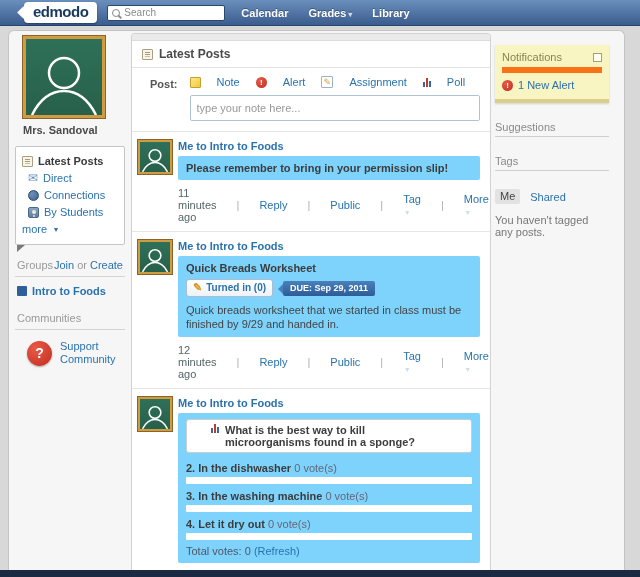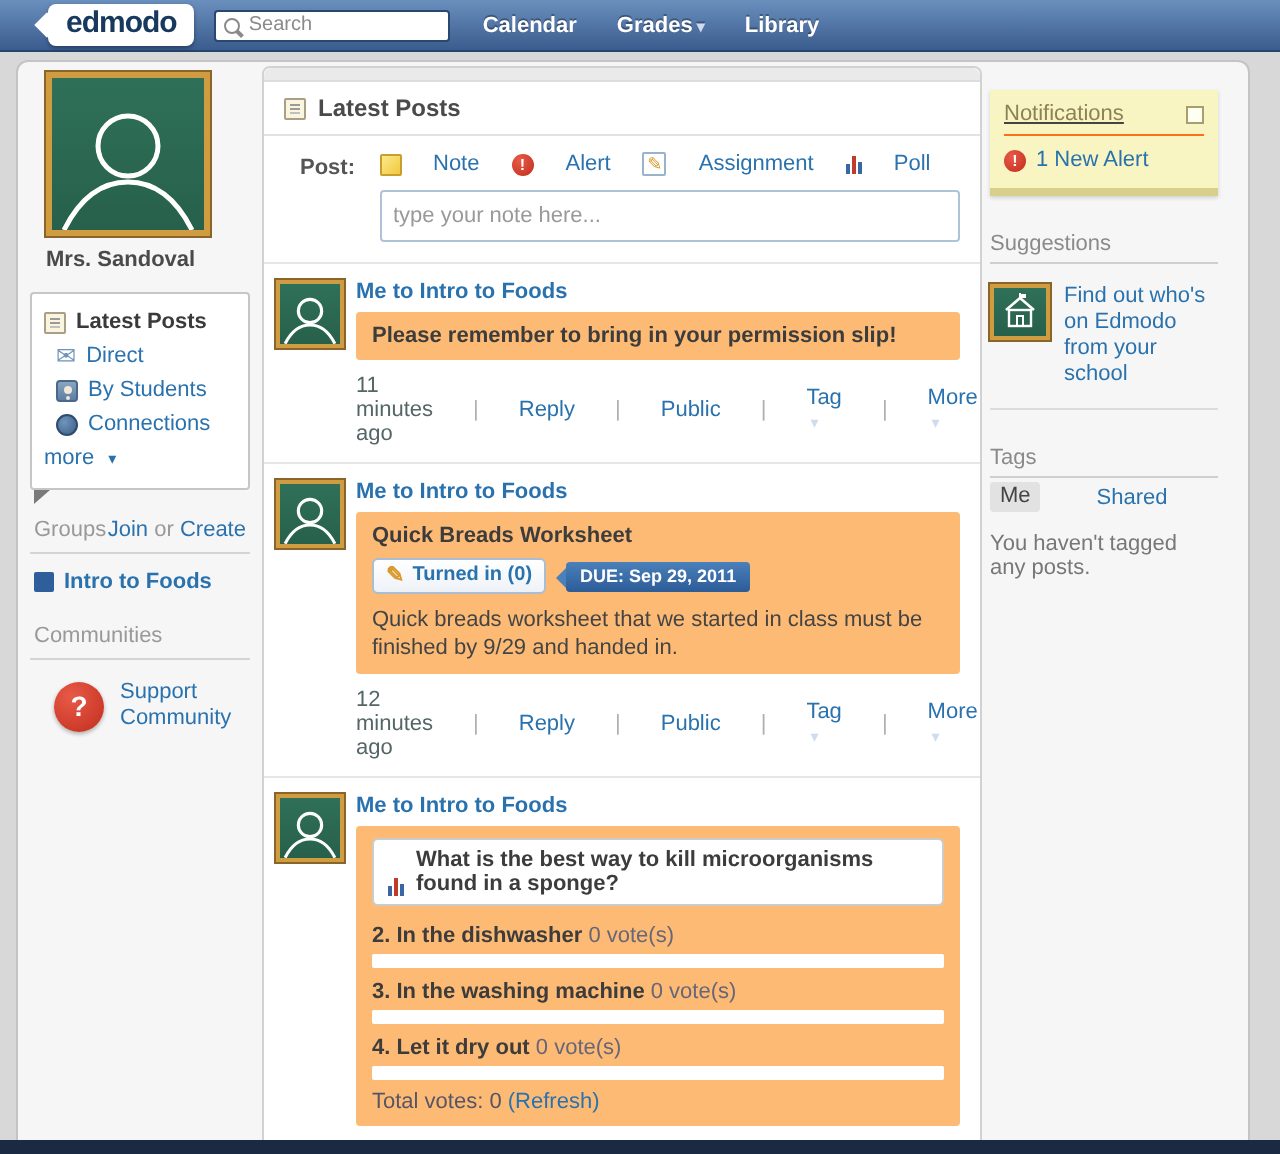--- a/index.html
+++ b/index.html
@@ -109,70 +109,70 @@
   .composer .right { flex:1; }
   .tabs { display:flex; gap:16px; margin-bottom:7px; }
   .tab { display:flex; align-items:center; gap:16px; color:#2a72ae; cursor:pointer; }
   .note-input { width:100%; height:26px; border:1px solid #aec2d8; border-radius:2px;
     padding:0 6px; font-size:11px; color:#555; font-family:"Liberation Sans",sans-serif; outline:none; }
   .note-input::placeholder { color:#999; }
   
   .post { border-top:1px solid #e4e6ea; position:relative; padding:8px 10px 8px 46px; }
   .post .av { position:absolute; left:6px; top:8px; }
   .author { color:#2a72ae; font-weight:bold; margin-bottom:4px; cursor:pointer; }
-  .body-box { background:#fdba74; border-radius:2px; padding:6px 8px; }
+  .body-box { background:#7dd3fc; border-radius:2px; padding:6px 8px; }
   .msg { font-weight:bold; color:#3c3c3c; }
   .desc { color:#444; line-height:14px; margin-top:6px; }
   .post-footer { display:flex; align-items:center; gap:20px; margin-top:7px; color:#566; }
   .post-footer a { color:#2a72ae; text-decoration:none; cursor:pointer; }
   .post-footer .sep::before { content:"|"; color:#b0b0b0; }
   .btn-row { display:flex; align-items:center; gap:6px; margin-top:5px; }
   .btn-turnedin { display:inline-flex; align-items:center; gap:4px;
     background:linear-gradient(#fff,#eef2f7); border:1px solid #a9bdd3; border-radius:3px;
     padding:1px 6px 2px; color:#2a72ae; font-weight:bold; font-size:10px; cursor:pointer; }
   .pencil { color:#d99a2b; font-size:11px; }
   .due-badge { position:relative; display:inline-block; margin-left:4px;
     background:linear-gradient(#4a80bb,#2d5c97); color:#fff; font-weight:bold; font-size:9px;
     padding:2px 7px 3px; border-radius:2px; }
   .due-badge::before { content:""; position:absolute; left:-5px; top:3px;
     border-top:5px solid transparent; border-bottom:5px solid transparent; border-right:5px solid #4a80bb; }
   
-  .poll-q { background:#fff; border:1px solid #ccc; border-radius:3px; padding:4px 7px;
-    display:flex; align-items:flex-end; gap:6px; font-weight:bold; color:#3c3c3c; margin-bottom:8px; }
+  .poll-q { background:#fff; border:1px solid #ccc; border-radius:3px; padding:4px 24px;
+    display:flex; align-items:flex-start; gap:6px; font-weight:bold; color:#3c3c3c; margin-bottom:8px; }
   .i-poll { display:inline-flex; align-items:flex-end; gap:1px; height:9px; flex:none; }
   .i-poll i { display:block; width:2px; }
   .i-poll i:nth-child(1){ height:5px; background:#3a67a3; }
   .i-poll i:nth-child(2){ height:9px; background:#c03b2c; }
   .i-poll i:nth-child(3){ height:6px; background:#3a67a3; }
   .opt { margin-bottom:3px; }
   .opt .line { line-height:14px; }
   .opt b { color:#3c3c3c; }
   .opt .v { color:#667; font-weight:normal; }
   .opt .bar { height:7px; background:#fff; border-radius:1px; margin-top:2px; margin-bottom:5px; }
   .total-line { color:#556; margin-top:5px; }
   .total-line a { color:#2a72ae; text-decoration:none; cursor:pointer; }
   
   .rightbar { position:absolute; left:486px; top:14px; width:114px; }
   .sticky { background:#f9f5c2; border-bottom:4px solid #d8cf8c; box-shadow:0 1px 2px rgba(0,0,0,.15); padding:6px 7px 8px; }
   .sticky-head { display:flex; align-items:center; justify-content:space-between;
-    border-bottom:1px solid #f97316; padding-bottom:4px; margin-bottom:6px;text-decoration:underline; }
+    border-bottom:6px solid #f97316; padding-bottom:4px; margin-bottom:6px; }
   .sticky-head .t { color:#8c8257; }
   .i-widget { width:9px; height:9px; background:#fffef2; border:1px solid #a89f6e; cursor:pointer; }
   .alert-row { display:flex; align-items:center; gap:5px; cursor:pointer; }
   .i-alert { width:11px; height:11px; border-radius:50%; flex:none;
     background:radial-gradient(circle at 35% 30%, #e85a48, #c22d1e);
     color:#fff; font-size:8px; font-weight:bold; text-align:center; line-height:11px; }
   .alert-row .lbl { color:#2a72ae; }
   .rb-h { color:#8a8a8a; border-bottom:1px solid #cfcfcf; padding-bottom:3px; margin-top:18px; }
   .sugg { display:flex; gap:7px; padding:10px 0; border-bottom:1px solid #dcdcdc; cursor:pointer; }
   .board-sm { width:30px; height:28px; background:linear-gradient(#2f7059,#27604b);
     border:2px solid #cf9c42; box-shadow:0 0 0 1px #8a6428; flex:none;
     display:flex; align-items:center; justify-content:center; }
   .sugg .lbl { color:#2a72ae; line-height:13px; }
-  .tag-tabs { display:flex; align-items:center; gap:28px; margin-top:2px; }
+  .tag-tabs { display:flex; align-items:center; gap:10px; margin-top:18px; }
   .tag-me { background:#e2e2e2; border-radius:2px; padding:1px 5px 2px; color:#444; cursor:pointer; }
   .tag-shared { color:#2a72ae; cursor:pointer; }
   .tags-empty { color:#777; margin-top:10px; }
   
   .i-note { width:11px; height:11px; background:linear-gradient(135deg,#fce98a,#f2c83d);
     border:1px solid #c89f2e; border-radius:1px; flex:none; }
   .i-alertdot { width:11px; height:11px; border-radius:50%; flex:none;
     background:radial-gradient(circle at 35% 30%, #e85a48, #c22d1e);
     color:#fff; font-size:8px; font-weight:bold; text-align:center; line-height:11px; }
   .i-assign { width:12px; height:12px; background:#fff; border:1px solid #9ab2cc; border-radius:1px;
@@ -208,26 +208,26 @@
     <div class="menu-box">
       <div class="menu-item sel">
         <span class="i-page"></span>
         <span class="lbl">Latest Posts</span>
       </div>
       <div class="menu-item indent">
         <span class="i-env">✉</span>
         <span class="lbl">Direct</span>
       </div>
       <div class="menu-item indent">
+        <span class="i-conn"></span>
+        <span class="lbl">Connections</span>
+      </div>
+      <div class="menu-item indent">
         <span class="i-students"></span>
         <span class="lbl">By Students</span>
-      </div>
-      <div class="menu-item indent">
-        <span class="i-conn"></span>
-        <span class="lbl">Connections</span>
       </div>
       <div class="menu-item">
         <span class="lbl">more</span>
         <span class="caret" style="color:#2a72ae">▾</span>
       </div>
     </div>
     <div class="menu-notch"></div>
 
     <div class="side-row">
       <span class="side-h">Groups</span>
@@ -397,32 +397,20 @@
         <span class="t">Notifications</span>
         <span class="i-widget"></span>
       </div>
       <div class="alert-row">
         <span class="i-alert">!</span>
         <span class="lbl">1 New Alert</span>
       </div>
     </div>
 
     <div class="rb-h">Suggestions</div>
-    <div class="sugg">
-      <span class="board-sm">
-        <svg width="22" height="20" viewBox="0 0 22 20">
-          <path d="M4 9 L11 3 L18 9" fill="none" stroke="#fff" stroke-width="1.3"></path>
-          <rect x="5.5" y="9" width="11" height="8" fill="none" stroke="#fff" stroke-width="1.2"></rect>
-          <rect x="9.5" y="12" width="3" height="5" fill="none" stroke="#fff" stroke-width="1"></rect>
-          <line x1="11" y1="3" x2="11" y2="0.5" stroke="#fff" stroke-width="1"></line>
-          <path d="M11 1 h3 v2 h-3" fill="#fff"></path>
-        </svg>
-      </span>
-      <span class="lbl">Find out who's on Edmodo from your school</span>
-    </div>
 
     <div class="rb-h">Tags</div>
     <div class="tag-tabs">
       <span class="tag-me">Me</span>
       <span class="tag-shared">Shared</span>
     </div>
     <div class="tags-empty">You haven't tagged any posts.</div>
   </div>
 
 </div>

